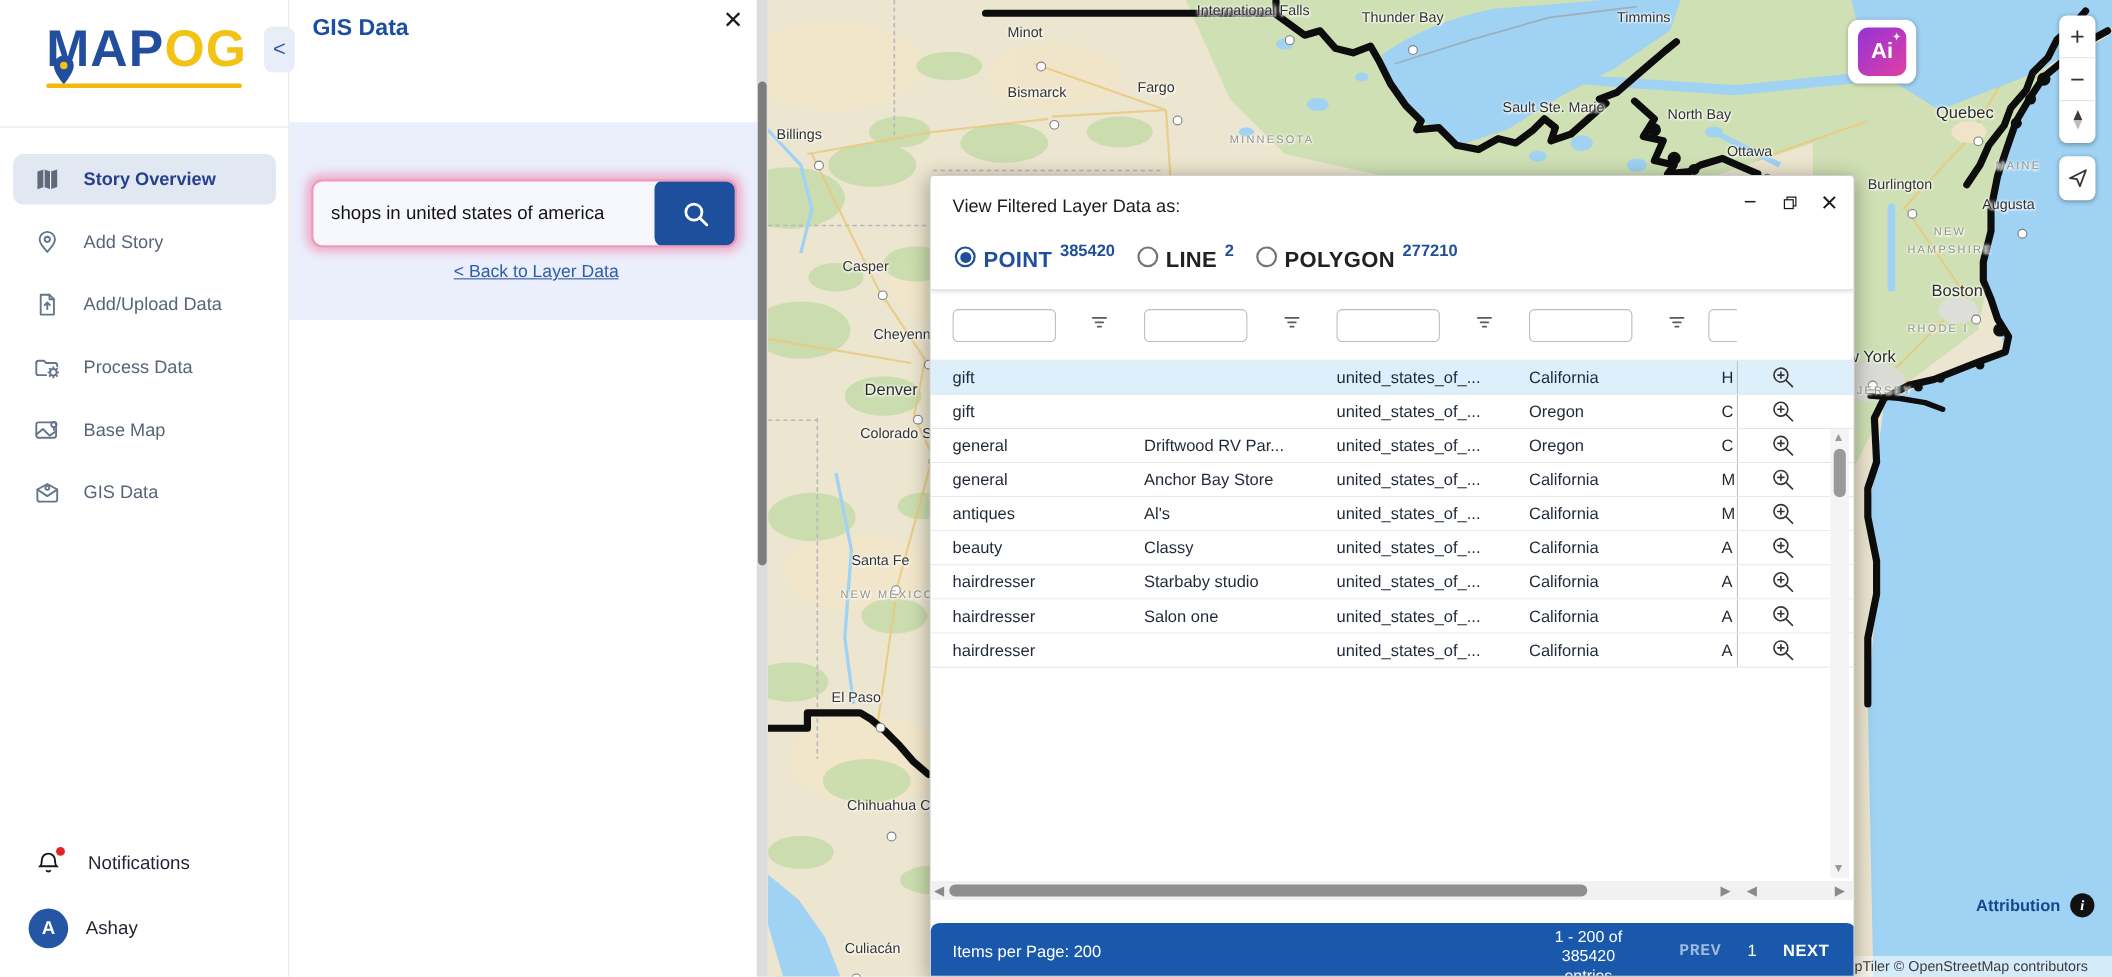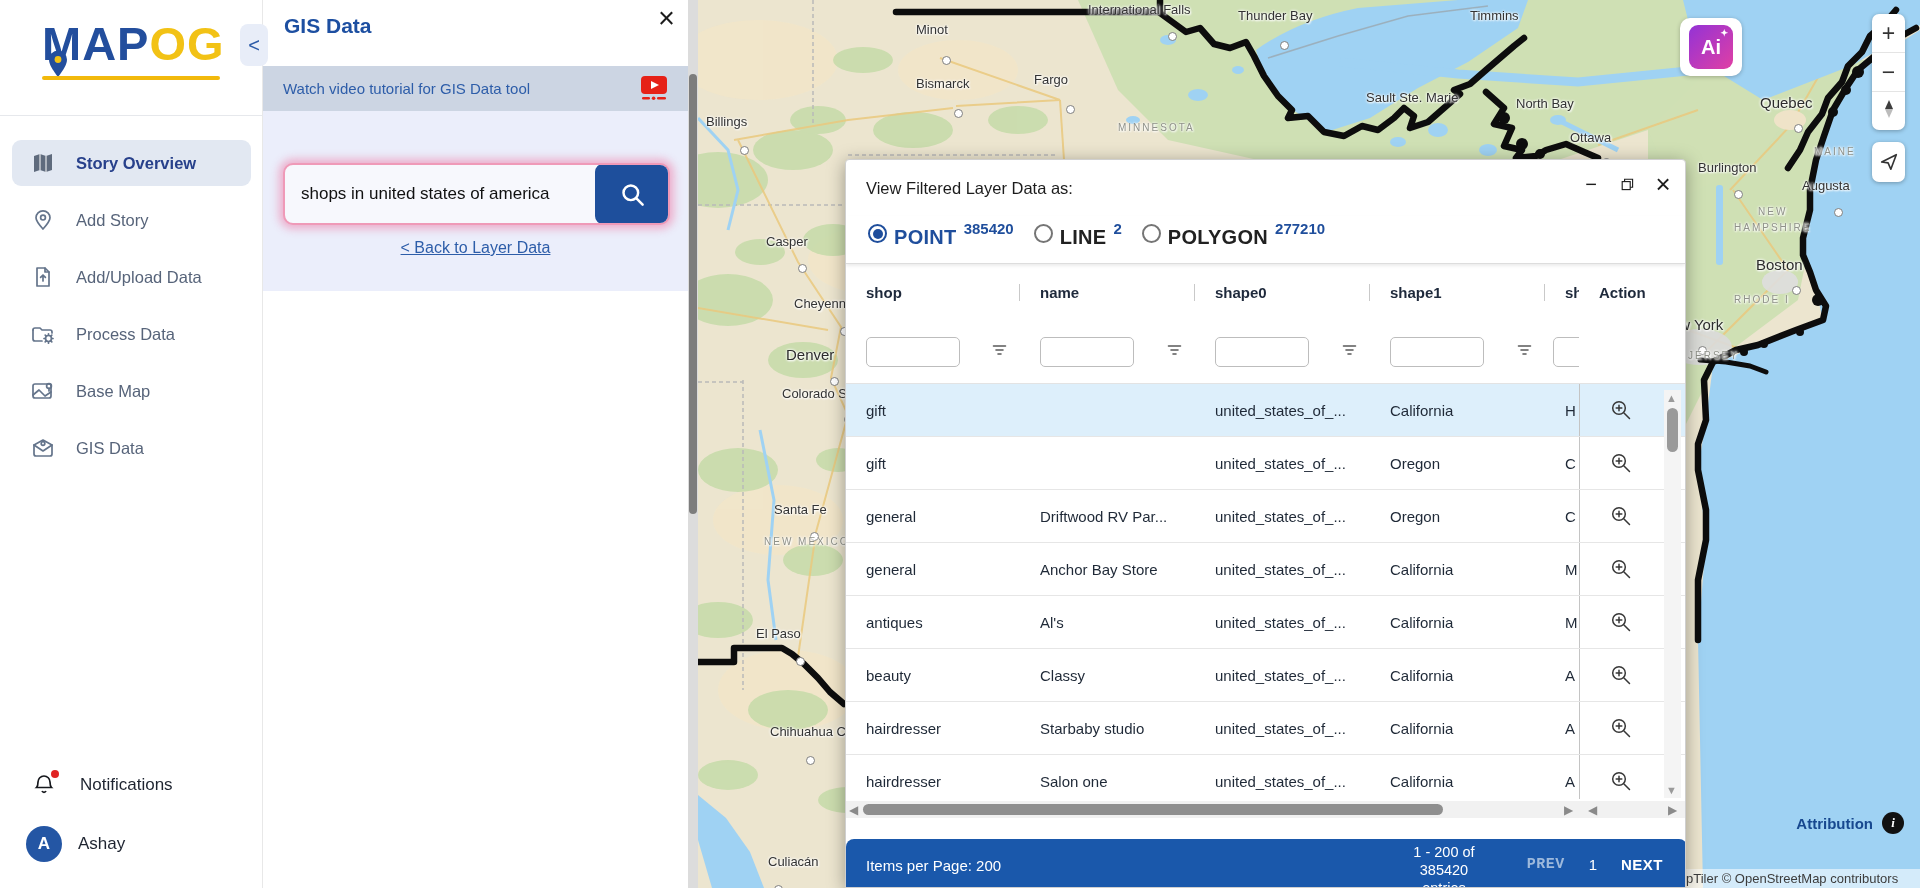--- a/index.html
+++ b/index.html
@@ -58,21 +58,21 @@
   .collapse-btn { position:absolute; left:240px; top:24px; width:28px; height:42px; background:#e8edf8; border:none; border-radius:8px; color:#2c5ba8; font-size:20px; z-index:8; cursor:pointer; }
   .panel-title { position:absolute; left:21px; top:14px; font-size:21px; font-weight:700; color:#1d4fa1; }
   .panel-close { position:absolute; right:13px; top:4px; background:none; border:none; font-size:29px; font-weight:300; color:#1c1c1c; cursor:pointer; line-height:1; }
   .tut-band { position:absolute; left:0; top:66px; width:425px; height:45px; background:#ccd5e3; display:flex; align-items:center; justify-content:space-between; padding:0 20px; cursor:pointer; }
   .tut-text { color:#2d5da9; font-size:15px; }
   .yt-icon { position:relative; width:28px; height:26px; }
   .lavender { position:absolute; left:0; top:111px; width:425px; height:180px; background:#ebeefb; }
   .search-wrap { position:absolute; left:20px; top:163px; width:387px; height:62px; border-radius:10px; background:#f7f8fd; border:2px solid #ef9ab8; box-shadow:0 0 9px 4px rgba(240,98,146,.45); display:flex; align-items:stretch; overflow:hidden; }
   .search-input { flex:1; border:none; outline:none; background:transparent; font-size:17px; color:#111; padding:0 10px 0 16px; font-family:inherit; }
   .search-btn { width:74px; background:#1e4f9c; border:none; border-radius:8px; margin:-1px; display:flex; align-items:center; justify-content:center; cursor:pointer; }
-  .back-link { position:absolute; left:0; top:239px; width:425px; text-align:center; font-size:16px; color:#2d5da9; text-decoration:underline; }
+  .back-link { position:absolute; left:12px; top:239px; width:425px; text-align:center; font-size:16px; color:#2d5da9; text-decoration:underline; }
 
   
   .datawin { position:absolute; left:845px; top:159px; width:841px; height:729px; background:#fff; z-index:5; border:1px solid #cfcfcf; border-radius:4px 4px 0 0; box-shadow:0 3px 18px rgba(0,0,0,.35); overflow:hidden; }
   .dw-titlebar { position:relative; height:56px; }
   .dw-title { position:absolute; left:20px; top:19px; font-size:16.5px; color:#1c1c1c; }
   .dw-ctrls { position:absolute; right:10px; top:12px; display:flex; align-items:center; gap:12px; }
   .dw-ctrls button { background:none; border:none; width:24px; height:24px; display:flex; align-items:center; justify-content:center; cursor:pointer; color:#1c1c1c; font-size:20px; }
   .dw-radios { display:flex; align-items:center; gap:20px; padding:4px 0 14px 22px; border-bottom:1px solid #ddd; box-shadow:0 2px 3px rgba(0,0,0,.08); }
   .radio-group { display:flex; align-items:flex-start; gap:7px; cursor:pointer; }
   .rcircle { width:19px; height:19px; border-radius:50%; border:2px solid #757575; margin-top:4px; flex:none; position:relative; background:#fff; }
@@ -82,21 +82,21 @@
   .radio-group.sel .rlabel { color:#1f4e9c; }
   .rcount { font-size:15px; font-weight:700; color:#1f4e9c; margin-top:0; }
   .tgrid { display:grid; grid-template-columns:174px 175px 175px 175px 34px 82px; }
   .thead { height:56px; align-items:center; }
   .thead .th { font-size:15px; font-weight:700; color:#1e293b; padding-left:20px; position:relative; overflow:hidden; white-space:nowrap; }
   .thead .th .tick { position:absolute; right:0; top:50%; transform:translateY(-50%); width:1px; height:22px; background:#c9c9c9; }
   .tfilter { height:64px; align-items:center; border-bottom:1px solid #e3e3e3; }
   .fcell { display:flex; align-items:center; justify-content:space-between; padding:0 12px 0 20px; overflow:hidden; }
   .finput { width:94px; height:30px; border:1px solid #bdbdbd; border-radius:5px; background:#fff; outline:none; font-family:inherit; flex:none; }
   .trows { position:relative; height:415px; overflow:hidden; }
-  .trow { height:53px; align-items:center; border-bottom:1px solid #e6e6e6; background:#fff; cursor:pointer; }
+  .trow { height:31px; align-items:center; border-bottom:1px solid #e6e6e6; background:#fff; cursor:pointer; }
   .trow.hl { background:#ddeffb; }
   .trow .td { font-size:15px; color:#1f2937; padding-left:20px; white-space:nowrap; overflow:hidden; }
   .td-action { display:flex; align-items:center; justify-content:center; height:100%; border-left:1px solid #c4c4c4; }
   .actbtn { background:none; border:none; cursor:pointer; display:flex; }
   .vscroll { position:absolute; right:4px; top:230px; width:17px; height:408px; background:#f4f4f4; z-index:2; }
   .vscroll .up { position:absolute; top:2px; left:2px; color:#9a9a9a; font-size:11px; }
   .vscroll .vthumb { position:absolute; top:18px; left:3px; width:11px; height:44px; border-radius:6px; background:#9a9a9a; }
   .vscroll .down { position:absolute; bottom:2px; left:2px; color:#9a9a9a; font-size:11px; }
   .hscroll { position:absolute; left:0; top:641px; width:841px; height:17px; background:#f1f1f1; display:flex; align-items:center; }
   .hthumb { position:absolute; left:17px; top:3px; width:580px; height:11px; border-radius:6px; background:#8f8f8f; }
@@ -338,28 +338,20 @@
           <span class="rcircle"></span>
     <span class="rlabel">LINE</span>
     <span class="rcount">2</span>
         </div>
         <div class="radio-group">
           <span class="rcircle"></span>
     <span class="rlabel">POLYGON</span>
     <span class="rcount">277210</span>
         </div>
       </div>
-    <div class="tgrid thead" id="thead">
-        <div class="th"><span>shop</span><span class="tick"></span></div>
-        <div class="th"><span>name</span><span class="tick"></span></div>
-        <div class="th"><span>shape0</span><span class="tick"></span></div>
-        <div class="th"><span>shape1</span><span class="tick"></span></div>
-        <div class="th"><span>sh</span></div>
-        <div class="th"><span>Action</span></div>
-      </div>
     <div class="tgrid tfilter" id="tfilter">
         <div class="fcell">
           <input class="finput" style="">
        <span><svg width="17" height="16" viewBox="0 0 16 16" fill="none" stroke="#5a5a5a" stroke-width="1.6" stroke-linecap="round">
               <path d="M2 4h12M4.5 8h7M6.5 12h3"></path>
             </svg></span>
         </div>
         <div class="fcell">
           <input class="finput" style="">
        <span><svg width="17" height="16" viewBox="0 0 16 16" fill="none" stroke="#5a5a5a" stroke-width="1.6" stroke-linecap="round">
@@ -636,32 +628,20 @@
         <span class="avatar">A</span>
         <span class="user-name">Ashay</span>
       </div>
     </div>
   </aside>
 
   <button class="collapse-btn">&lt;</button>
   <section class="panel">
     <h1 class="panel-title">GIS Data</h1>
     <button class="panel-close">×</button>
-    <div class="tut-band">
-      <span class="tut-text">Watch video tutorial for GIS Data tool</span>
-      <span class="yt-icon">
-        <svg width="28" height="26" viewBox="0 0 28 26">
-          <rect x="1" y="0" width="26" height="18" rx="4" fill="#e62117"></rect>
-          <polygon points="11,5 19,9 11,13" fill="#fff"></polygon>
-          <rect x="2" y="21" width="8" height="2.6" rx="1.3" fill="#e62117"></rect>
-          <circle cx="13.6" cy="22.3" r="1.8" fill="#e62117"></circle>
-          <rect x="17" y="21" width="9" height="2.6" rx="1.3" fill="#e62117"></rect>
-        </svg>
-      </span>
-    </div>
     <div class="lavender"></div>
     <div class="search-wrap">
       <input class="search-input" type="text" value="shops in united states of america" style="">
       <button class="search-btn">
         <svg width="27" height="27" viewBox="0 0 24 24" fill="none" stroke="#fff" stroke-width="2.2" stroke-linecap="round">
           <circle cx="10.5" cy="10.5" r="6.5"></circle>
             <path d="M15.5 15.5 L21 21"></path>
         </svg>
       </button>
     </div>

